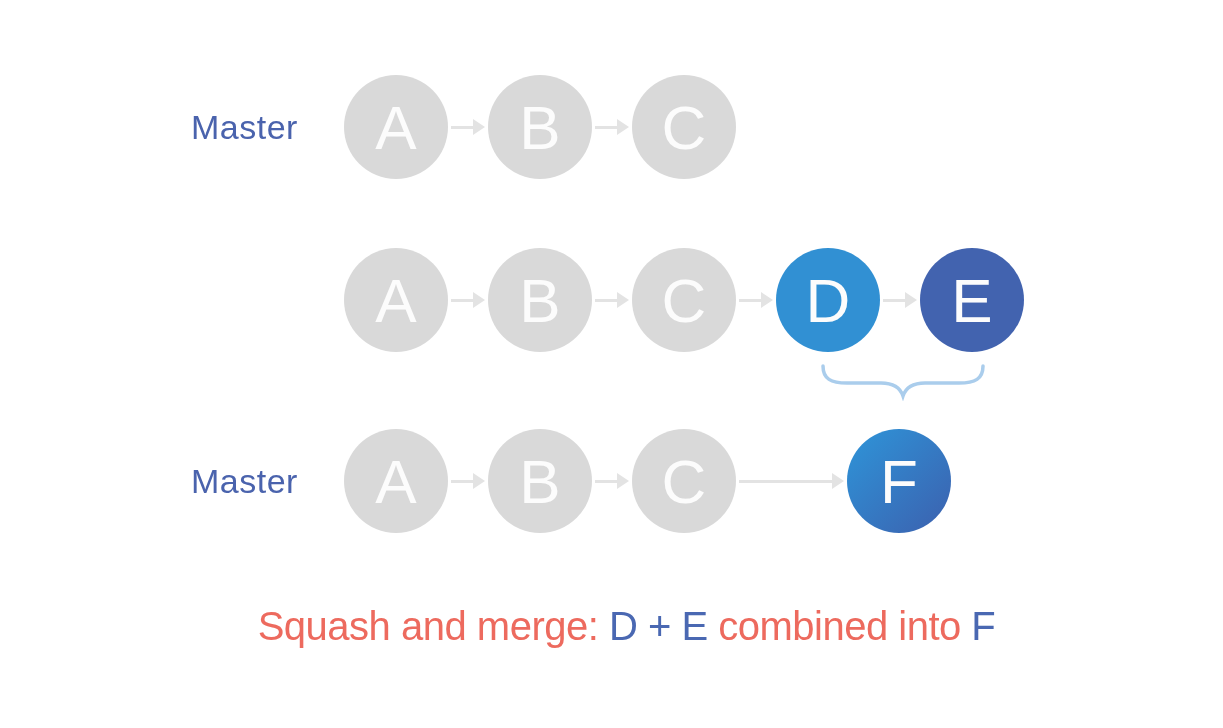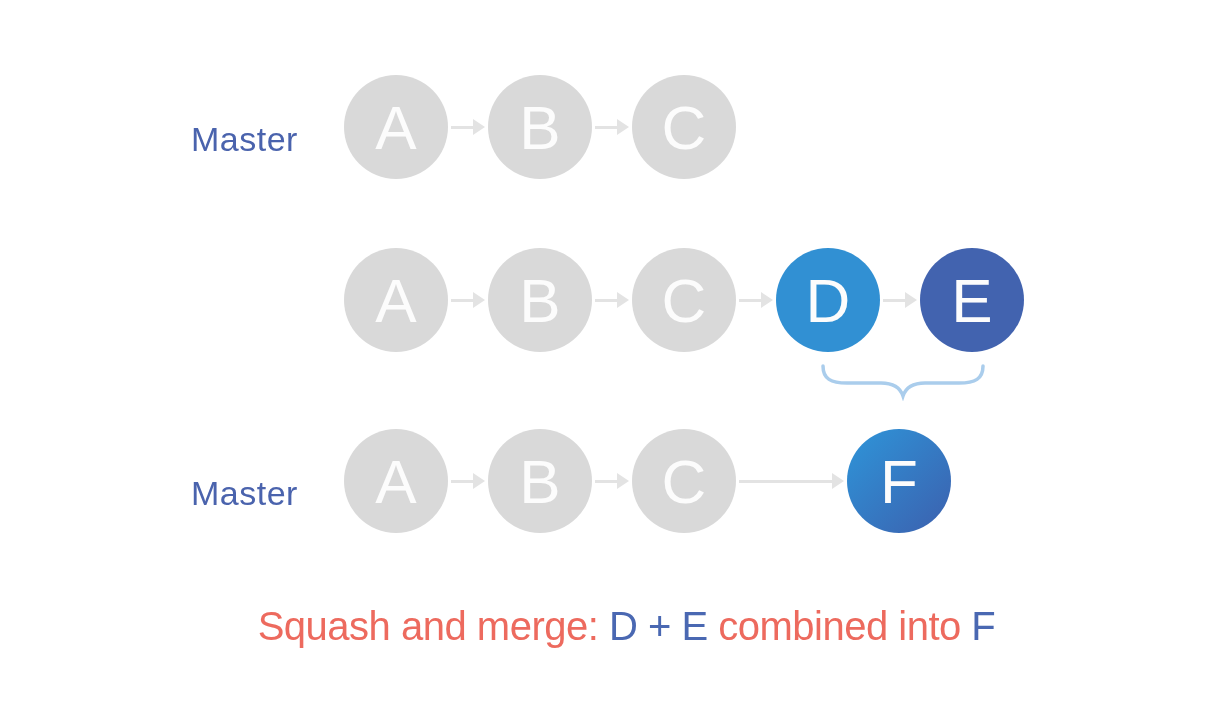--- a/index.html
+++ b/index.html
@@ -17,21 +17,21 @@
   }
   .row {
     position: absolute;
     left: 0;
     width: 100%;
     height: 104px;
   }
   .row-label {
     position: absolute;
     left: 191px;
-    top: 12px;
+    top: 0;
     height: 104px;
     display: flex;
     align-items: center;
     font-size: 34px;
     letter-spacing: 0.5px;
     color: var(--label_blue, #4a63ad);
   }
   .commits {
     position: absolute;
     left: 344px;

